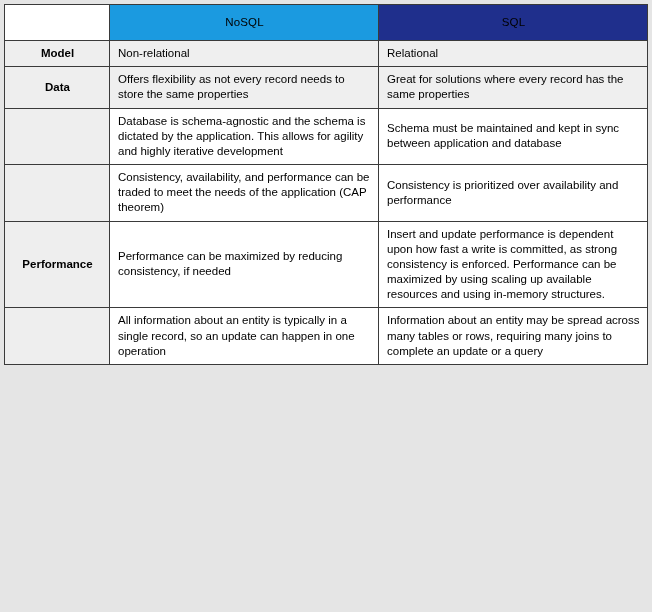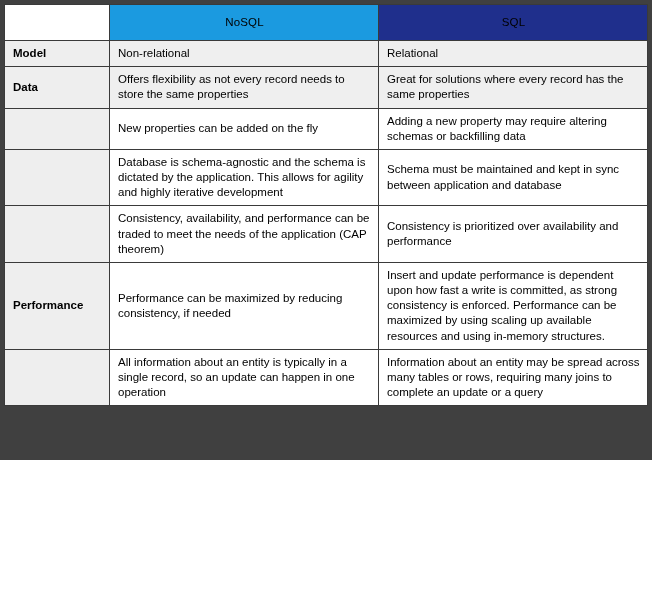--- a/index.html
+++ b/index.html
@@ -8,24 +8,24 @@
     background: #ffffff;
   }
   body {
     width: 652px;
     height: 612px;
     font-family: "Liberation Sans", sans-serif;
     overflow: hidden;
   }
   .sheet {
     width: 652px;
-    height: 460px;
+    height: 612px;
     box-sizing: border-box;
     padding: 4px 5px 4px 4px;
-    background: #404040;
+    background: #e5e5e5;
   }
   table.compare {
     border-collapse: collapse;
     table-layout: fixed;
     width: 643px;
     border: 1px solid #3a3a3a;
   }
   table.compare col.c-label { width: 105px; }
   table.compare col.c-nosql { width: 269px; }
   table.compare col.c-sql   { width: 269px; }
@@ -51,20 +51,21 @@
   }
   th.hdr-blank {
     background: #ffffff;
     border-top: 1px solid #ffffff;
     border-left: 1px solid #ffffff;
   }
   th.hdr-nosql { background: #1b9ae0; }
   th.hdr-sql   { background: #1f2f8c; }
 
   td.rowlabel {
+    text-align: center;
     font-weight: bold;
     font-size: 11.5px;
     background: #eeeeee;
     padding: 4px 3px;
   }
   td.cell-shade { background: #efefef; }
   td.cell-plain { background: #ffffff; }
   td.spacer-label { background: #eeeeee; }
 </style>
 </head>
@@ -90,25 +91,20 @@
         <td class="cell-shade">Non-relational</td>
         <td class="cell-shade">Relational</td>
       </tr>
       <tr>
         <td class="rowlabel">Data</td>
         <td class="cell-shade">Offers flexibility as not every record needs to store the same properties</td>
         <td class="cell-shade">Great for solutions where every record has the same properties</td>
       </tr>
       <tr>
         <td class="rowlabel spacer-label"></td>
-        <td class="cell-plain">New properties can be added on the fly</td>
-        <td class="cell-plain">Adding a new property may require altering schemas or backfilling data</td>
-      </tr>
-      <tr>
-        <td class="rowlabel spacer-label"></td>
         <td class="cell-plain">Database is schema-agnostic and the schema is dictated by the application. This allows for agility and highly iterative development</td>
         <td class="cell-plain">Schema must be maintained and kept in sync between application and database</td>
       </tr>
       <tr>
         <td class="rowlabel spacer-label"></td>
         <td class="cell-plain">Consistency, availability, and performance can be traded to meet the needs of the application (CAP theorem)</td>
         <td class="cell-plain">Consistency is prioritized over availability and performance</td>
       </tr>
       <tr>
         <td class="rowlabel">Performance</td>

